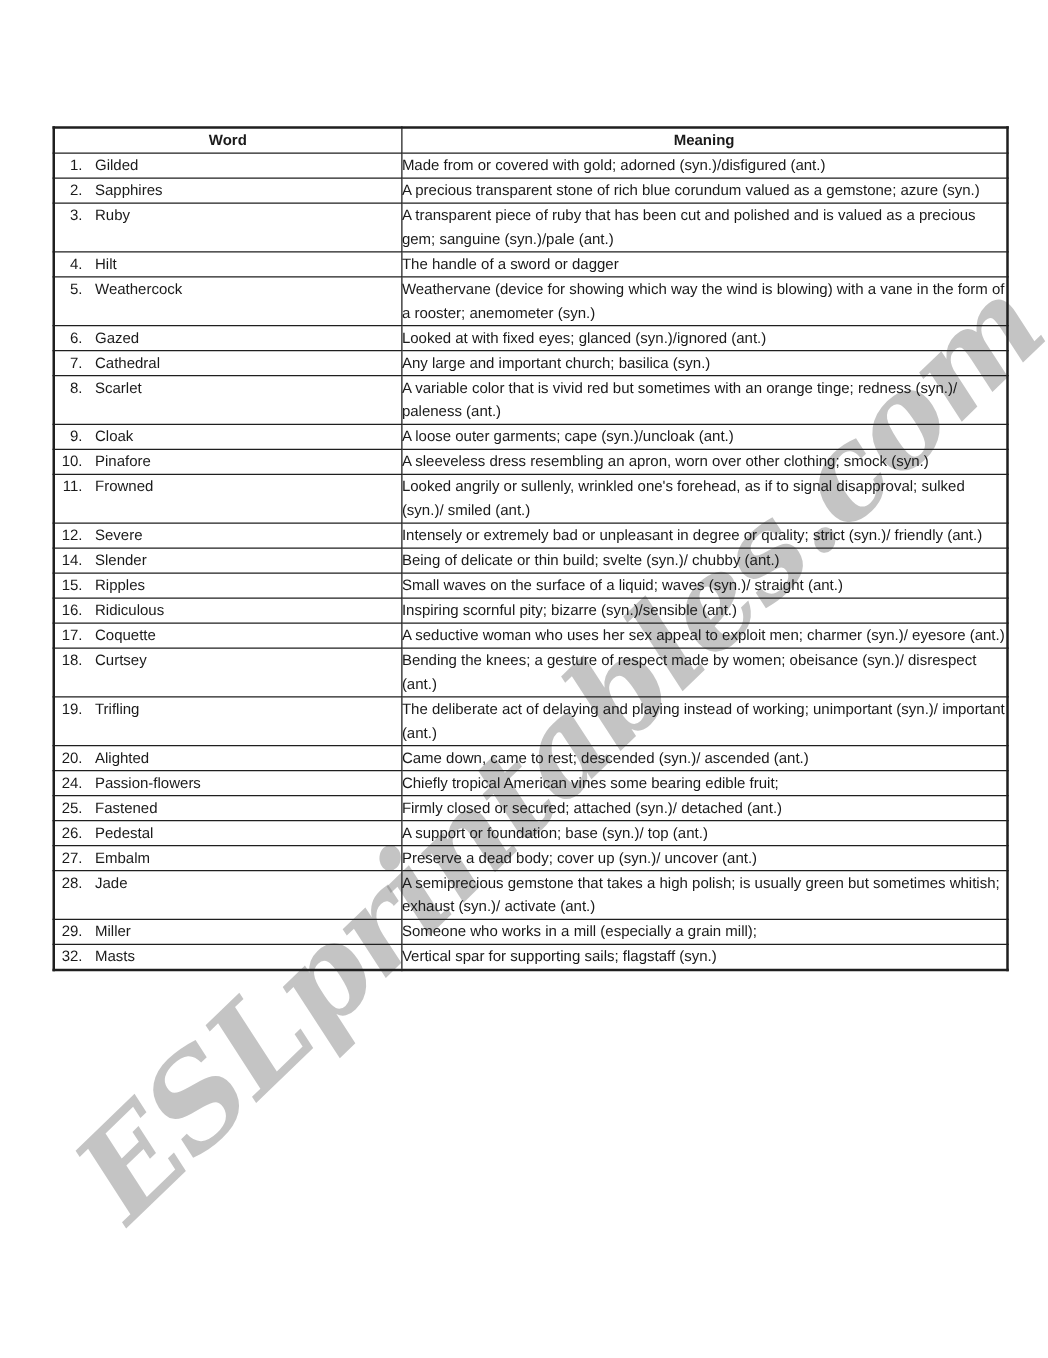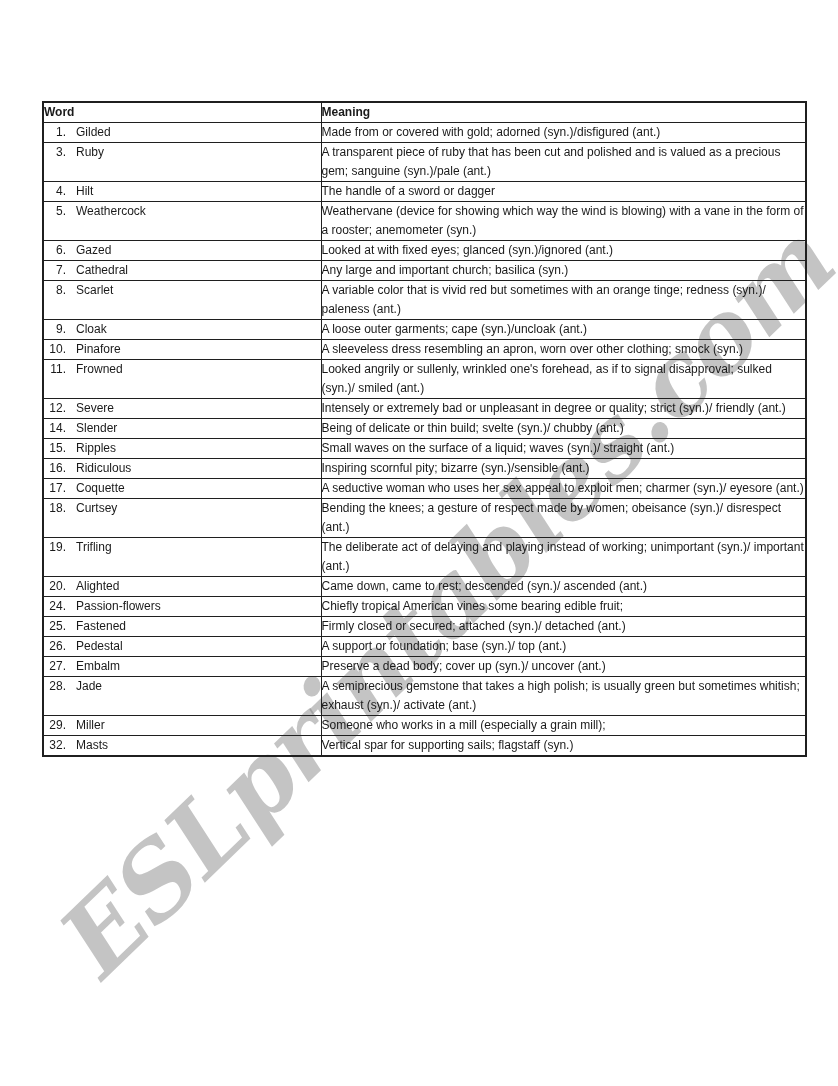--- a/index.html
+++ b/index.html
@@ -39,21 +39,21 @@
   table.vocab col.c-meaning{width:485px;}
   table.vocab th, table.vocab td{
     border:1px solid #1f1f1f;
     font-size:12px;
     line-height:19px;
     vertical-align:top;
     padding:0;
     background:transparent;
   }
   table.vocab{border:2px solid #1f1f1f;}
-  th{text-align:left;font-weight:bold;}
+  th{text-align:center;font-weight:bold;}
   th.col-word{padding-left:8px;}
   th.col-meaning{padding-left:5px;}
   td.word-cell{padding-left:8px;white-space:nowrap;overflow:hidden;}
   td.word-cell .num{
     display:inline-block;
     width:22px;
     text-align:right;
     margin-right:10px;
   }
   td.meaning-cell{padding-left:5px;padding-right:6px;}
@@ -74,20 +74,24 @@
         <th class="col-word">Word</th>
         <th class="col-meaning">Meaning</th>
       </tr>
     </thead>
     <tbody id="rows">
   <tr>
     <td class="word-cell"><span class="num">1.</span><span class="word">Gilded</span></td>
     <td class="meaning-cell"><span class="meaning">Made from or covered with gold; adorned (syn.)/disfigured (ant.)</span></td>
   </tr>
 
+  <tr>
+    <td class="word-cell"><span class="num">2.</span><span class="word">Sapphires</span></td>
+    <td class="meaning-cell"><span class="meaning">A precious transparent stone of rich blue corundum valued as a gemstone; azure (syn.)</span></td>
+  </tr>
 
   <tr>
     <td class="word-cell"><span class="num">3.</span><span class="word">Ruby</span></td>
     <td class="meaning-cell"><span class="meaning">A transparent piece of ruby that has been cut and polished and is valued as a precious gem; sanguine (syn.)/pale (ant.)</span></td>
   </tr>
 
   <tr>
     <td class="word-cell"><span class="num">4.</span><span class="word">Hilt</span></td>
     <td class="meaning-cell"><span class="meaning">The handle of a sword or dagger</span></td>
   </tr>

